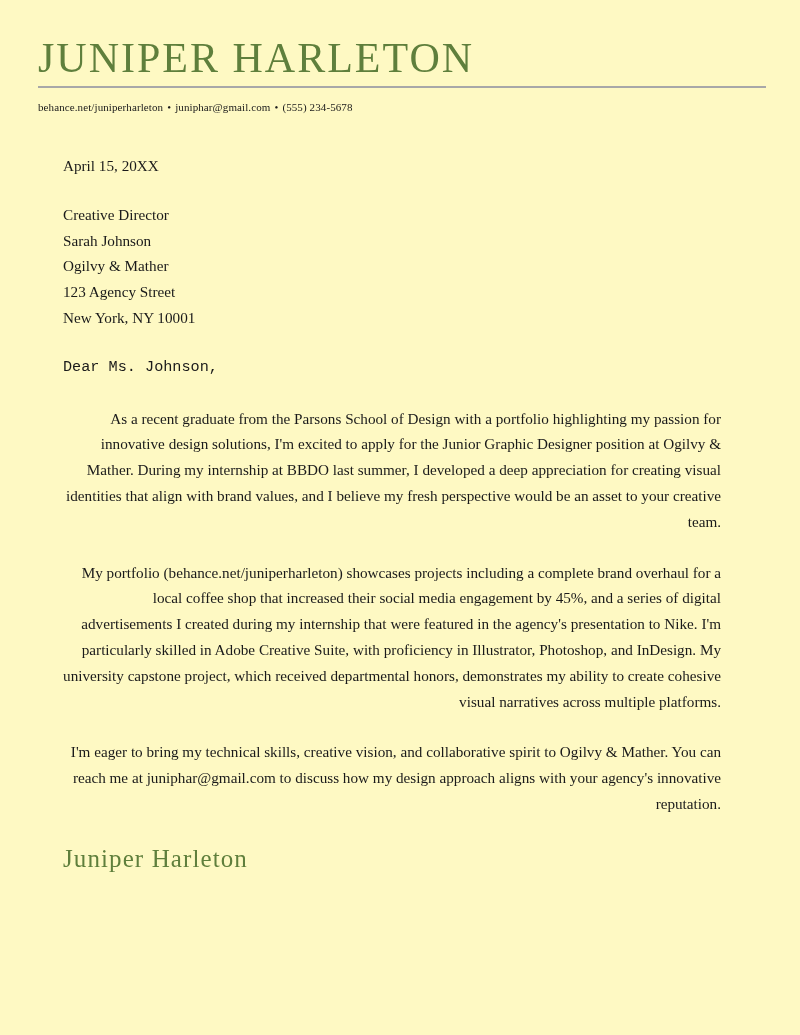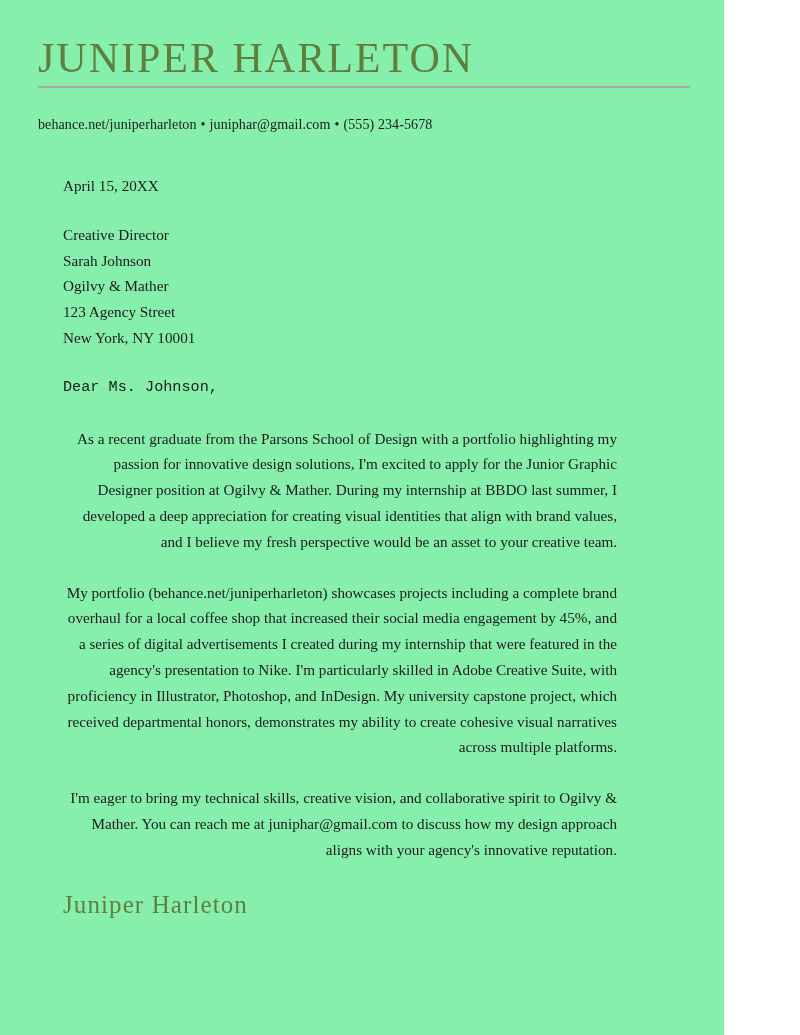--- a/index.html
+++ b/index.html
@@ -10,23 +10,23 @@
   body {
     width: 800px;
     height: 1035px;
     font-family: "Liberation Serif", "DejaVu Serif", serif;
     color: #1a1a1a;
     overflow: hidden;
   }
 
   .page {
     position: relative;
-    width: 724px;
+    width: 800px;
     height: 1035px;
-    background: #86efac;
+    background: #fef9c3;
     box-sizing: border-box;
   }
 
   
   .letterhead {
     padding: 36px 34px 0 38px;
   }
 
   .name-title {
     font-family: "Liberation Serif", "DejaVu Serif", serif;
@@ -42,33 +42,33 @@
 
   .header-rule {
     height: 0;
     border: 0;
     border-top: 2px solid #a8a8a8;
     margin: 0 0 0 0;
     width: 100%;
   }
 
   .contact-line {
-    margin-top: 29px;
-    font-size: 14px;
+    margin-top: 13px;
+    font-size: 11px;
     color: #1a1a1a;
     letter-spacing: 0.1px;
     white-space: nowrap;
   }
   .contact-sep {
     padding: 0 4px;
   }
 
   
   .letter {
-    padding: 0 107px 0 63px;
+    padding: 0 79px 0 63px;
     margin-top: 40px;
     font-size: 15.2px;
     line-height: 25.8px;
     color: #1a1a1a;
   }
 
   .date {
     margin: 0;
   }
 

